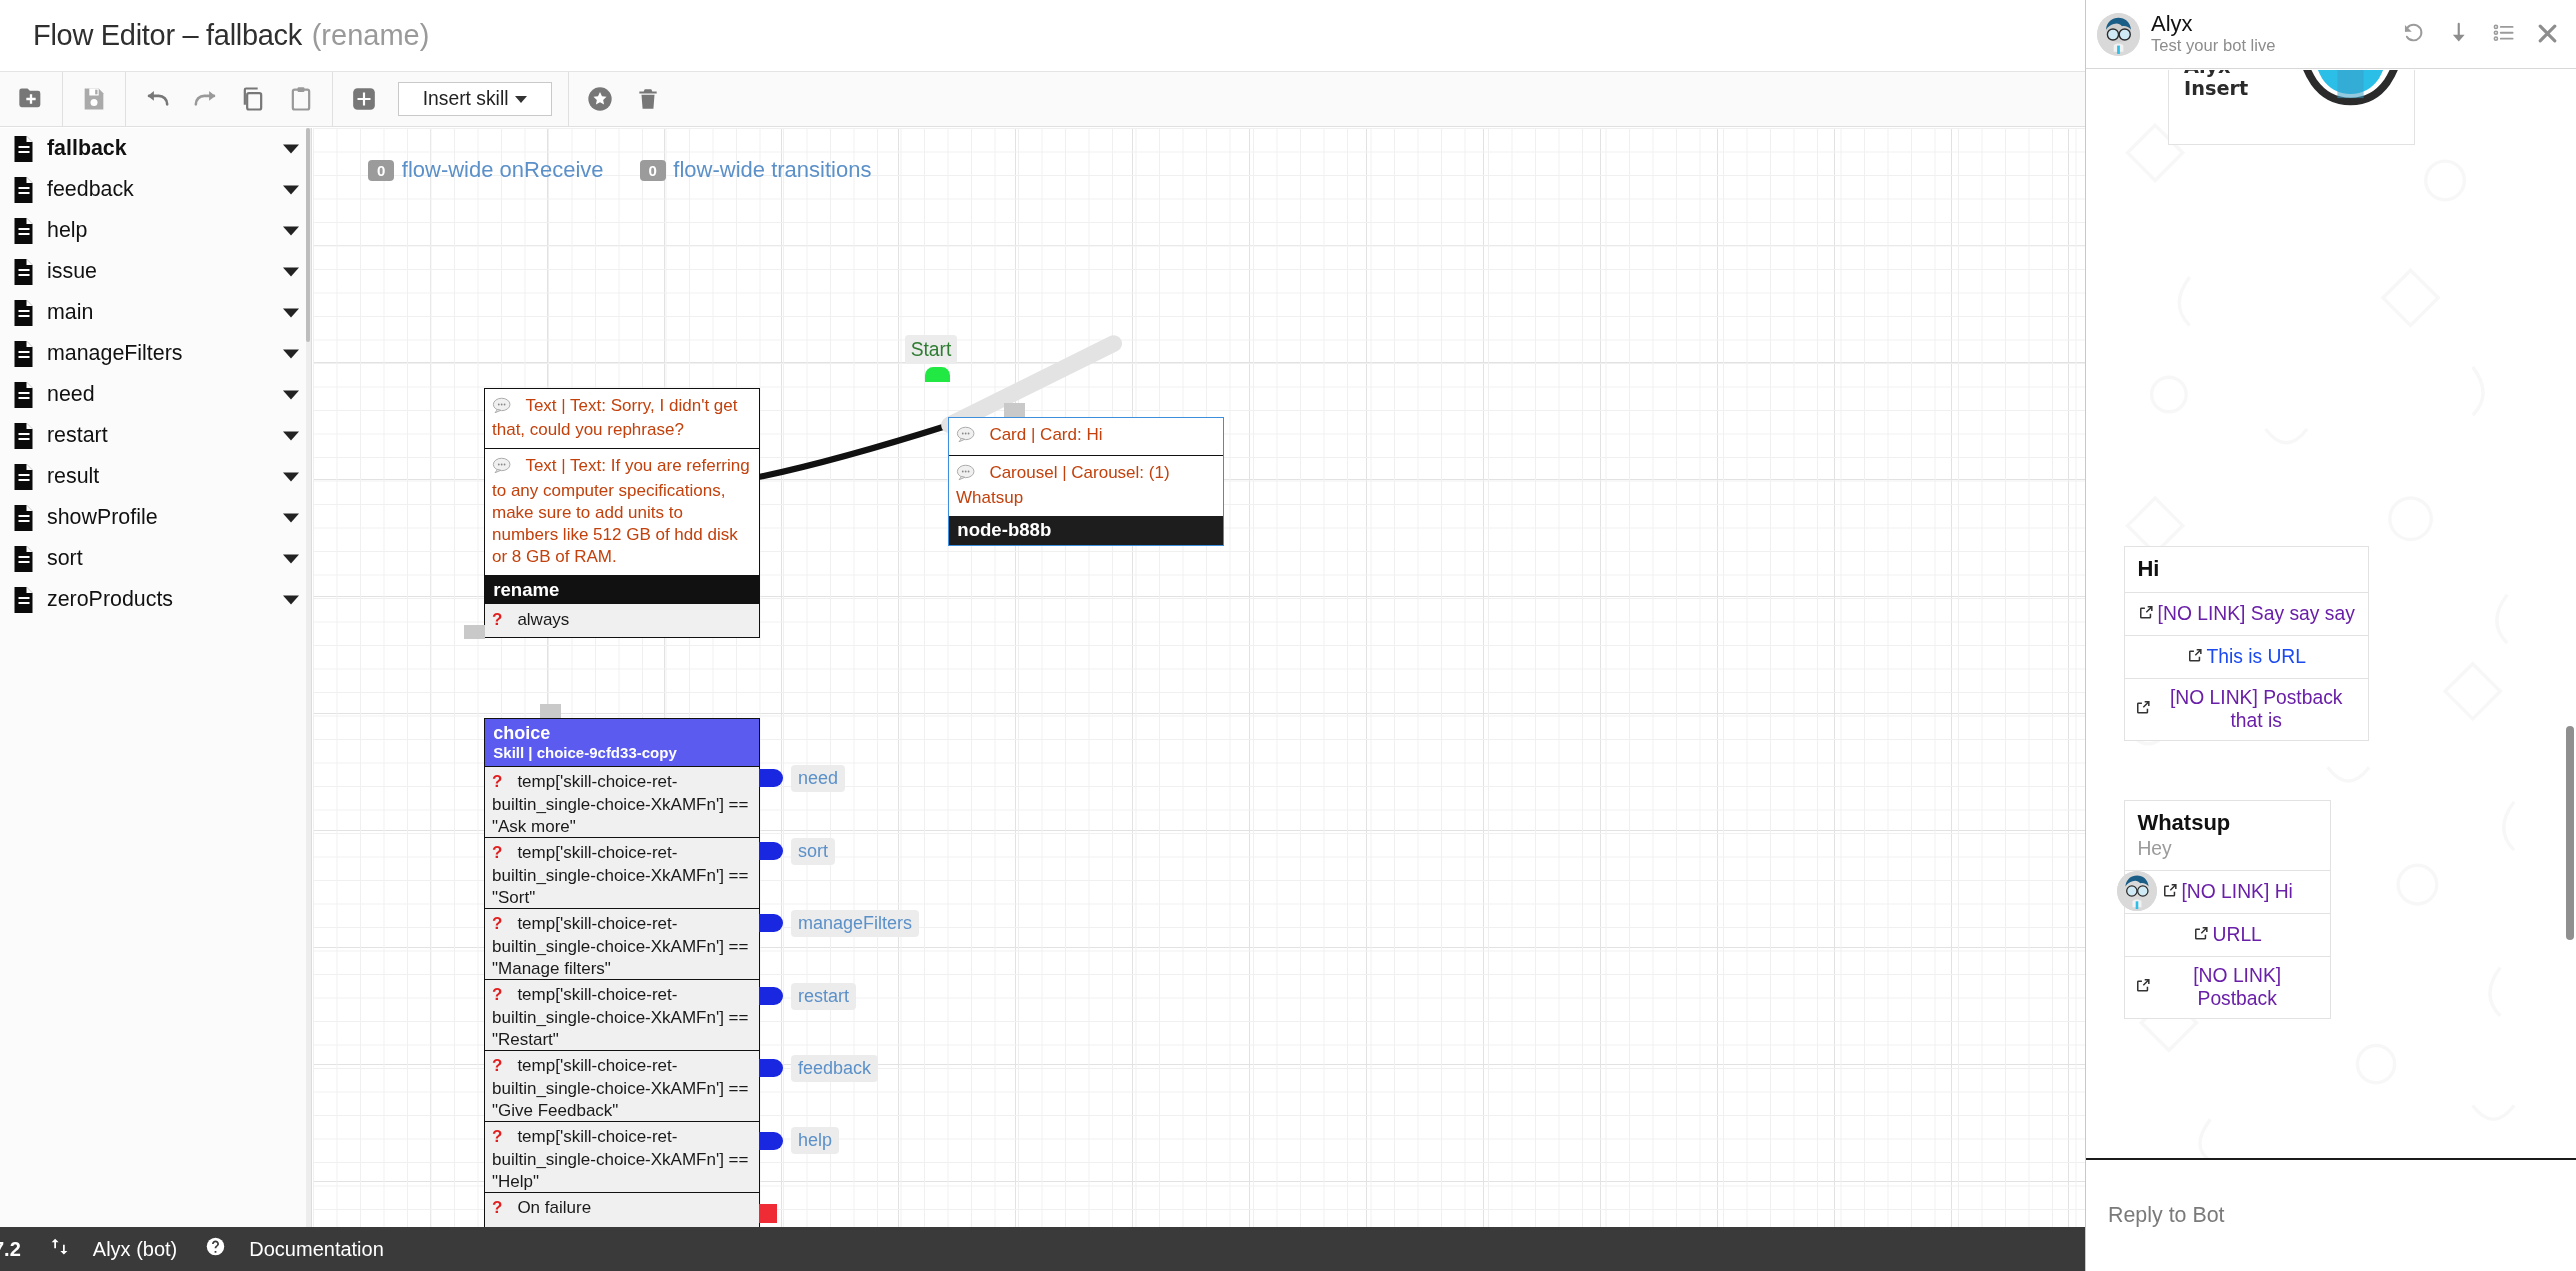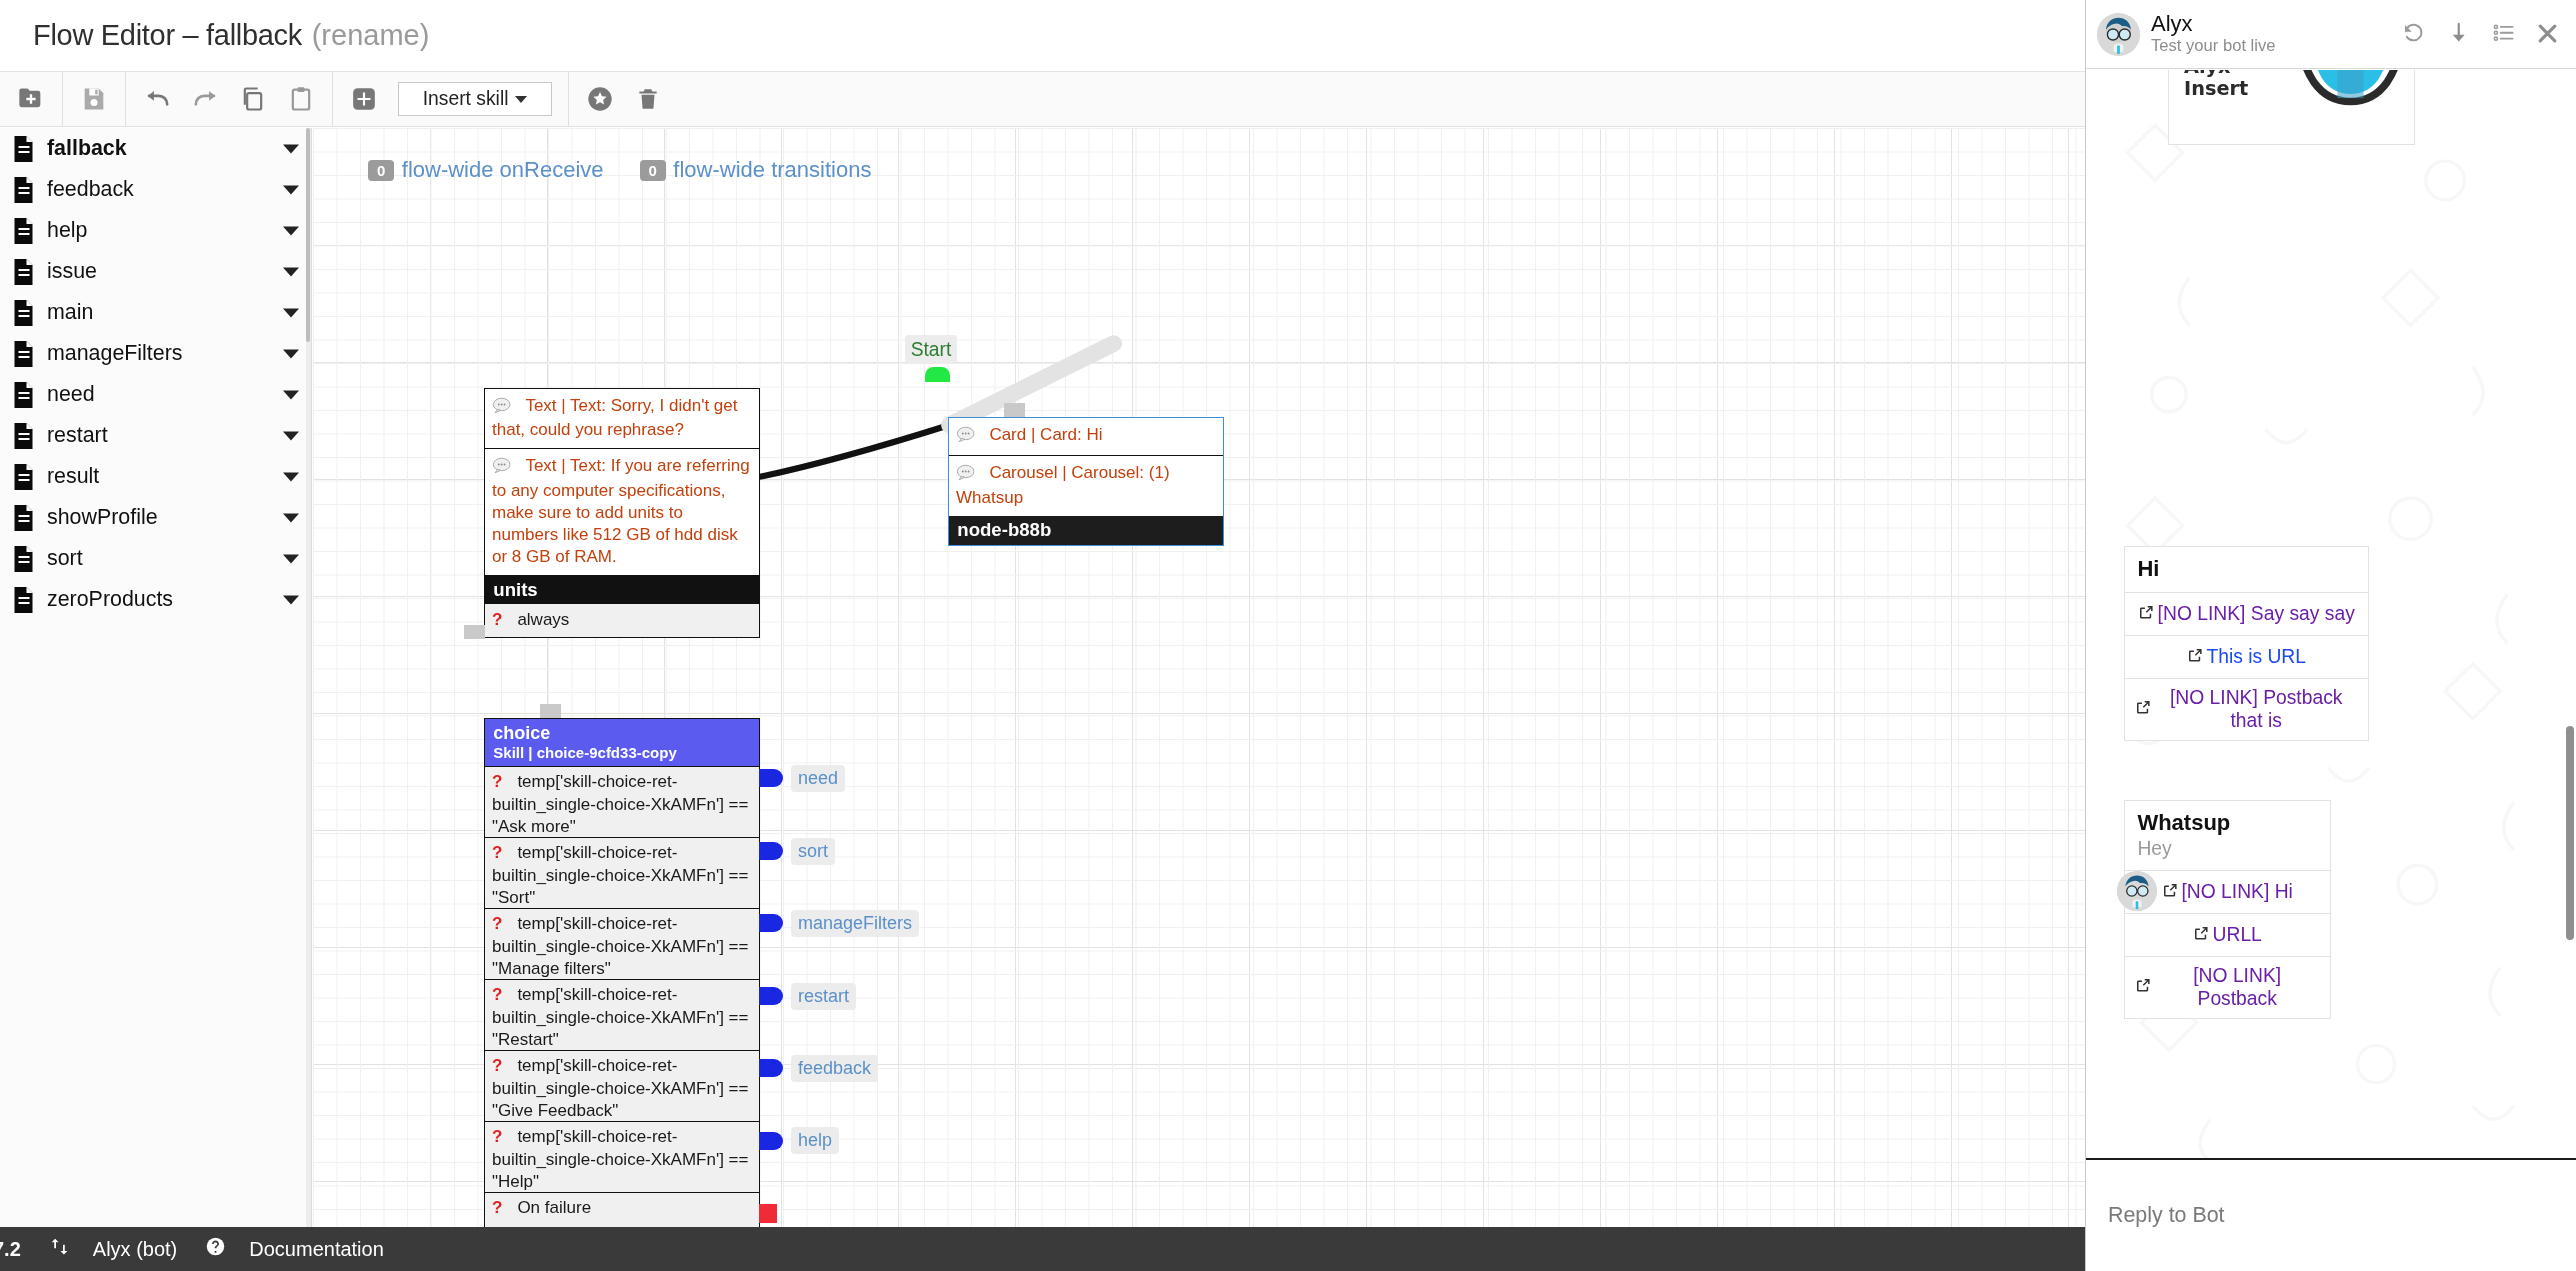--- a/index.html
+++ b/index.html
@@ -494,21 +494,21 @@
         <span class="say-ico">
           <svg width="21" height="16.6" viewBox="0 0 24 20">
               <ellipse cx="11" cy="9" rx="10" ry="7.5" fill="#f0f0f0" stroke="#aaa" stroke-width="1.2"></ellipse>
               <path d="M6 15l-3 4 7-3z" fill="#f0f0f0" stroke="#aaa" stroke-width="1.2"></path>
               <circle cx="7.5" cy="9" r="1.1" fill="#888"></circle>
               <circle cx="11" cy="9" r="1.1" fill="#888"></circle>
               <circle cx="14.5" cy="9" r="1.1" fill="#888"></circle>
             </svg>
         </span><span>Text | Text: If you are referring to any computer specifications, make sure to add units to numbers like 512 GB of hdd disk or 8 GB of RAM.</span>
       </div>
-      <div class="node-hdr">units</div>
+      <div class="node-hdr">rename</div>
       <div class="node-row" style="border-top:none;">
         <span class="qm">?</span><span>always</span>
         <span class="node-stub" style="left:-21.4px;bottom:-1.4px;"></span>
       </div>
     </div>
 
     <div class="node" id="b88b-node">
       <span class="node-stub" style="left:55px;top:-15px;"></span>
       <div class="say-row">
         <span class="say-ico">

